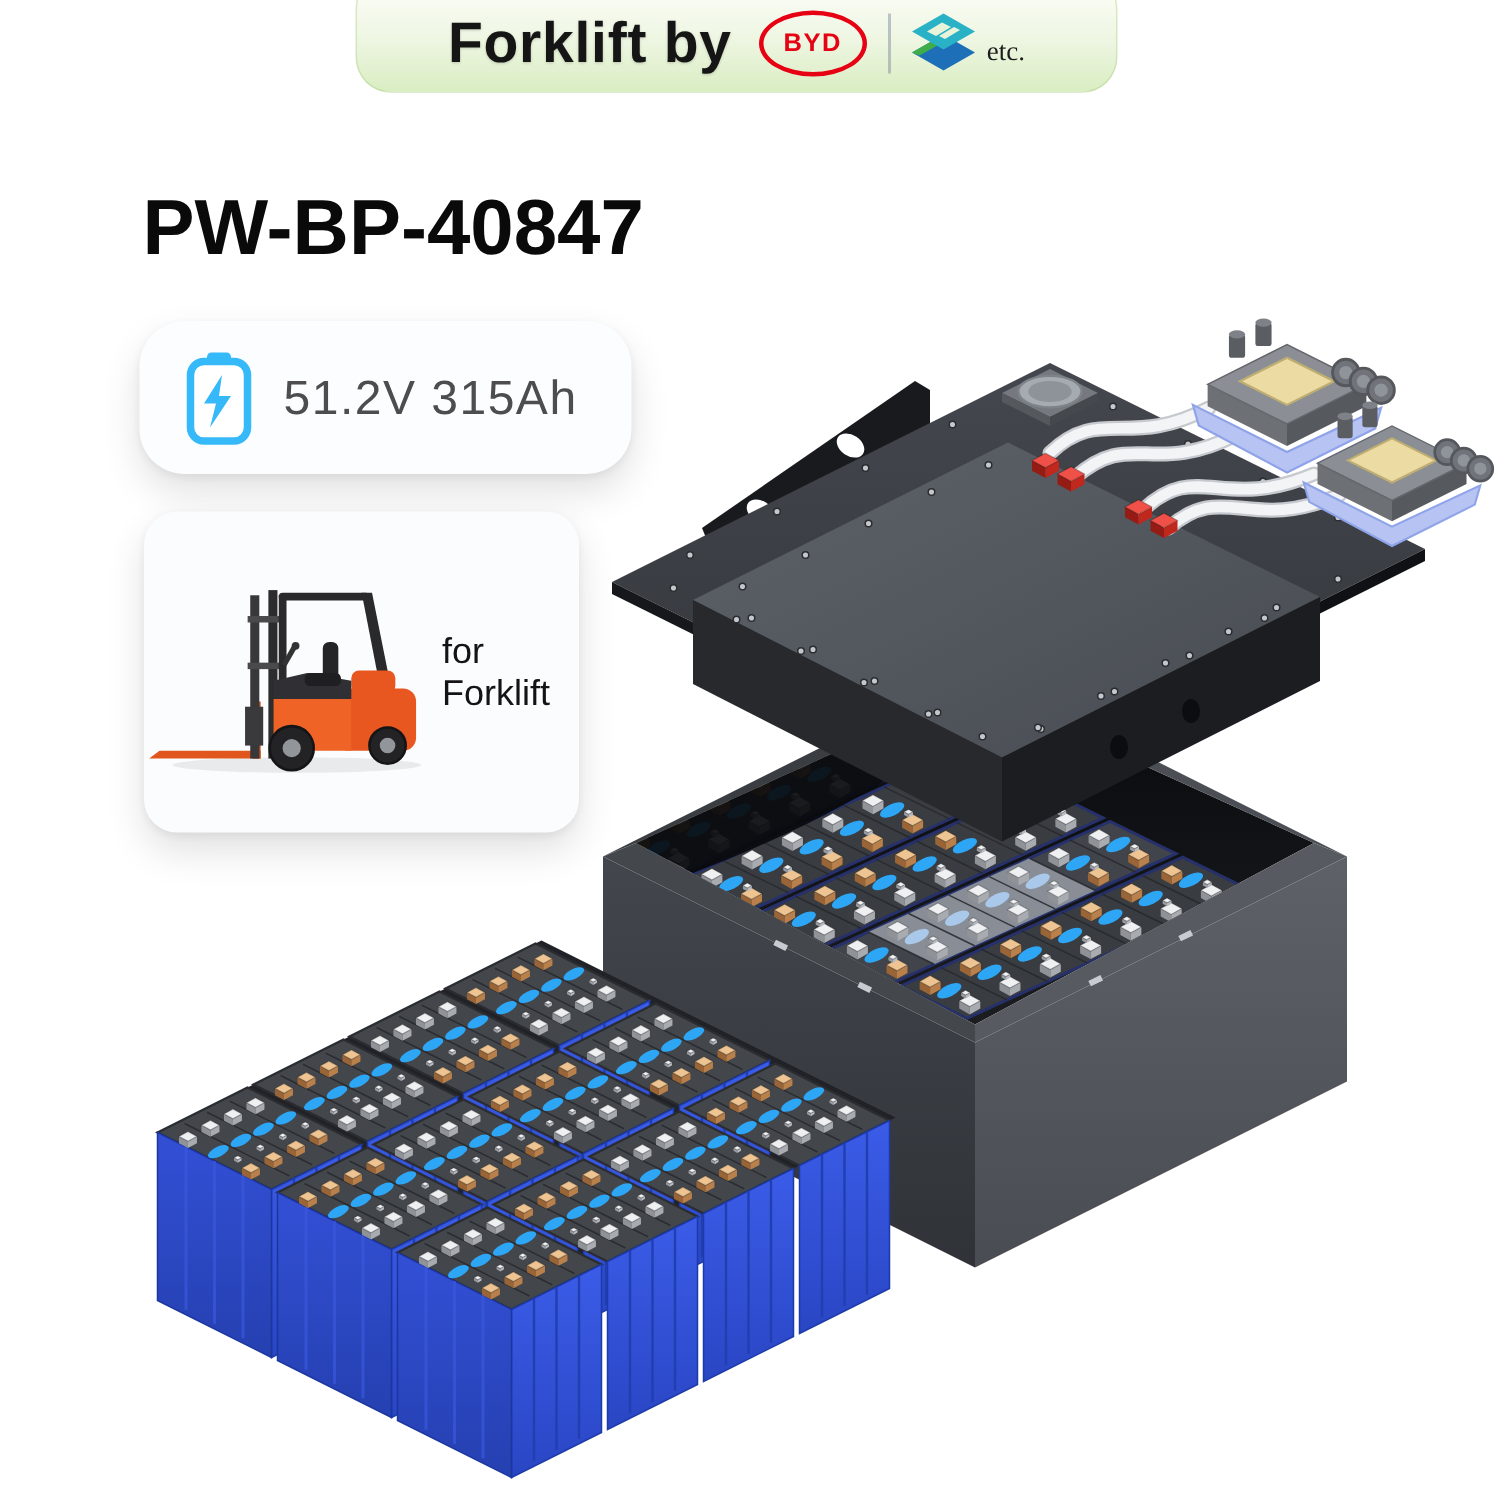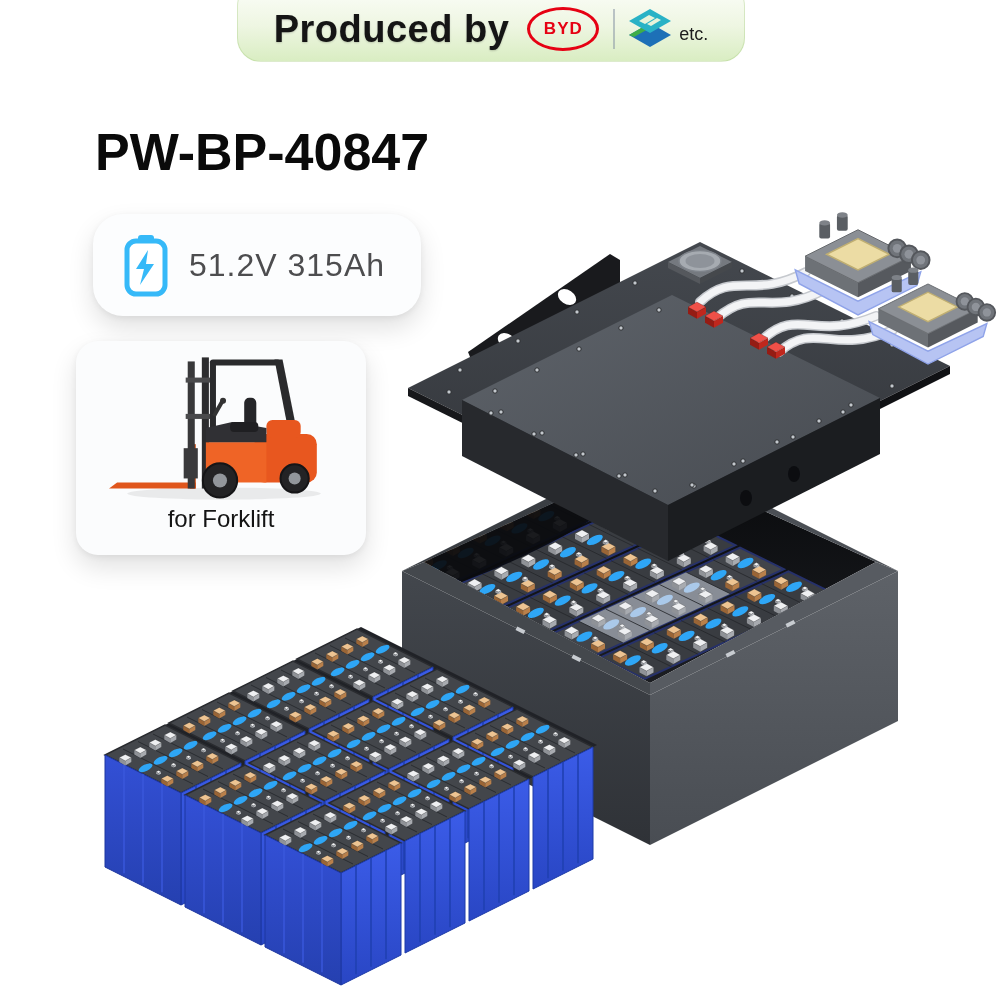--- a/index.html
+++ b/index.html
@@ -11,45 +11,45 @@
           background:linear-gradient(180deg,#fdfefb 0%,#eef6e2 55%,#d9edc2 100%);
           border:1px solid rgba(160,200,120,.35);
           display:flex;align-items:center;justify-content:center;box-sizing:border-box;
           padding-top:14px;}
   .banner-text{font-size:38px;font-weight:800;color:#151515;letter-spacing:.5px;
                text-shadow:0 1px 2px rgba(0,0,0,.18);}
   .byd-logo{margin-left:18px;width:66px;height:38px;border:3px solid #e60113;border-radius:50%;
             display:flex;align-items:center;justify-content:center;background:transparent;}
   .byd-logo span{color:#e60113;font-weight:800;font-size:17px;letter-spacing:1px;}
   .banner-divider{width:2px;height:40px;background:#8a98a6;opacity:.55;margin:0 12px 0 14px;}
-  .etc-label{font-size:18px;color:#1c1c1c;align-self:flex-end;margin:0 0 16px 6px;}
+  .etc-label{font-size:18px;color:#1c1c1c;align-self:flex-end;margin:0 0 16px 6px;font-family:Liberation Serif, serif;}
   
   .model-title{position:absolute;left:95px;top:122px;margin:0;font-size:52px;font-weight:800;
                color:#0a0a0a;letter-spacing:0;}
   
   .spec-badge{position:absolute;left:93px;top:214px;height:102px;border-radius:30px;
               background:#fcfdfe;box-shadow:0 12px 26px rgba(0,0,0,.12),0 2px 6px rgba(0,0,0,.06);
               display:inline-flex;align-items:center;padding:0 36px 0 28px;gap:18px;}
   .spec-text{font-size:32px;color:#4d4d4f;letter-spacing:1px;}
   
-  .app-card{position:absolute;left:76px;top:341px;width:290px;height:214px;border-radius:22px;
+  .app-card{position:absolute;left:96px;top:341px;width:290px;height:214px;border-radius:22px;
             background:#fbfcfd;box-shadow:0 12px 26px rgba(0,0,0,.12),0 2px 6px rgba(0,0,0,.06);
-            display:flex;flex-direction:column;align-items:center;}
+            display:flex;flex-direction:row;align-items:center;}
   .app-card svg{margin-top:10px;}
   .app-caption{font-size:24px;color:#141414;margin-top:2px;}
   
   #scene{position:absolute;left:0;top:0;pointer-events:none;}
 </style>
 </head>
 <body>
 
 <div class="stage">
 
   <div class="banner">
-    <span class="banner-text">Produced by</span>
+    <span class="banner-text">Forklift by</span>
     <span class="byd-logo">
       <span>BYD</span>
     </span>
     <span class="banner-divider"></span>
     <svg width="46" height="44" viewBox="0 0 46 44">
       <polygon points="23,16 44,28 23,40 2,28" fill="#1d70b7"></polygon>
       <polygon points="2,28 23,16 23,21 7,30" fill="#3fae49"></polygon>
       <polygon points="23,2 44,14 23,26 2,14" fill="#29b2c6"></polygon>
       <polygon points="12,14 22,8 28,11 18,17" fill="#e8f3da"></polygon>
       <polygon points="20,17 30,11 34,13 24,19" fill="#e8f3da"></polygon>

